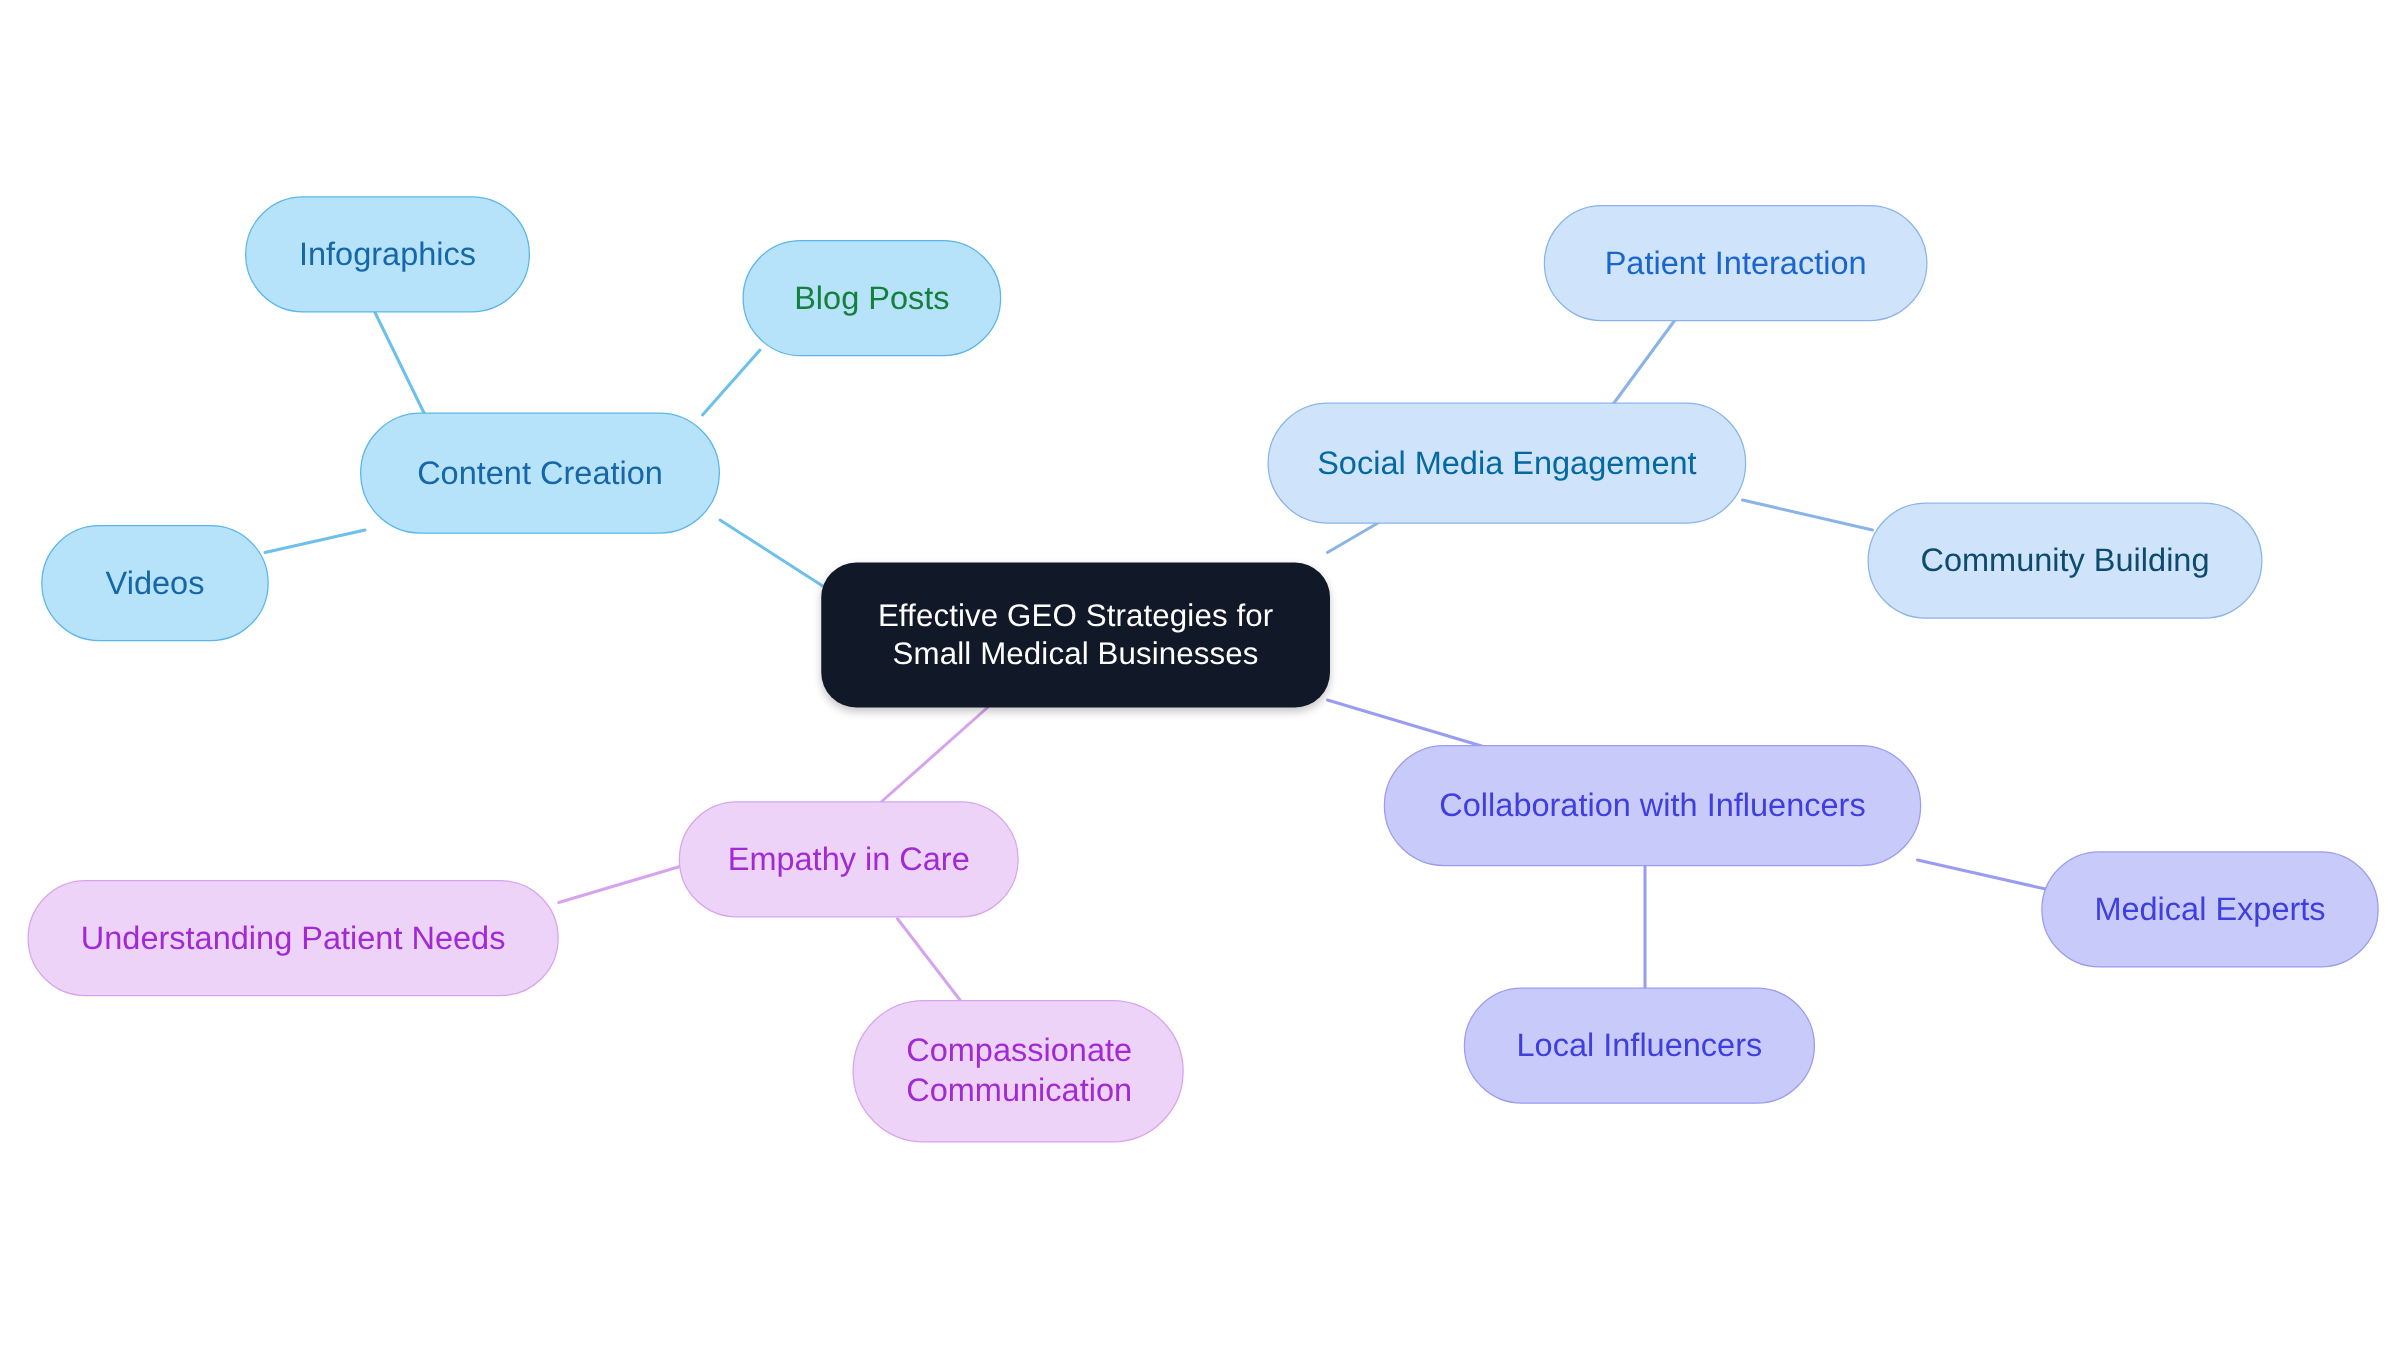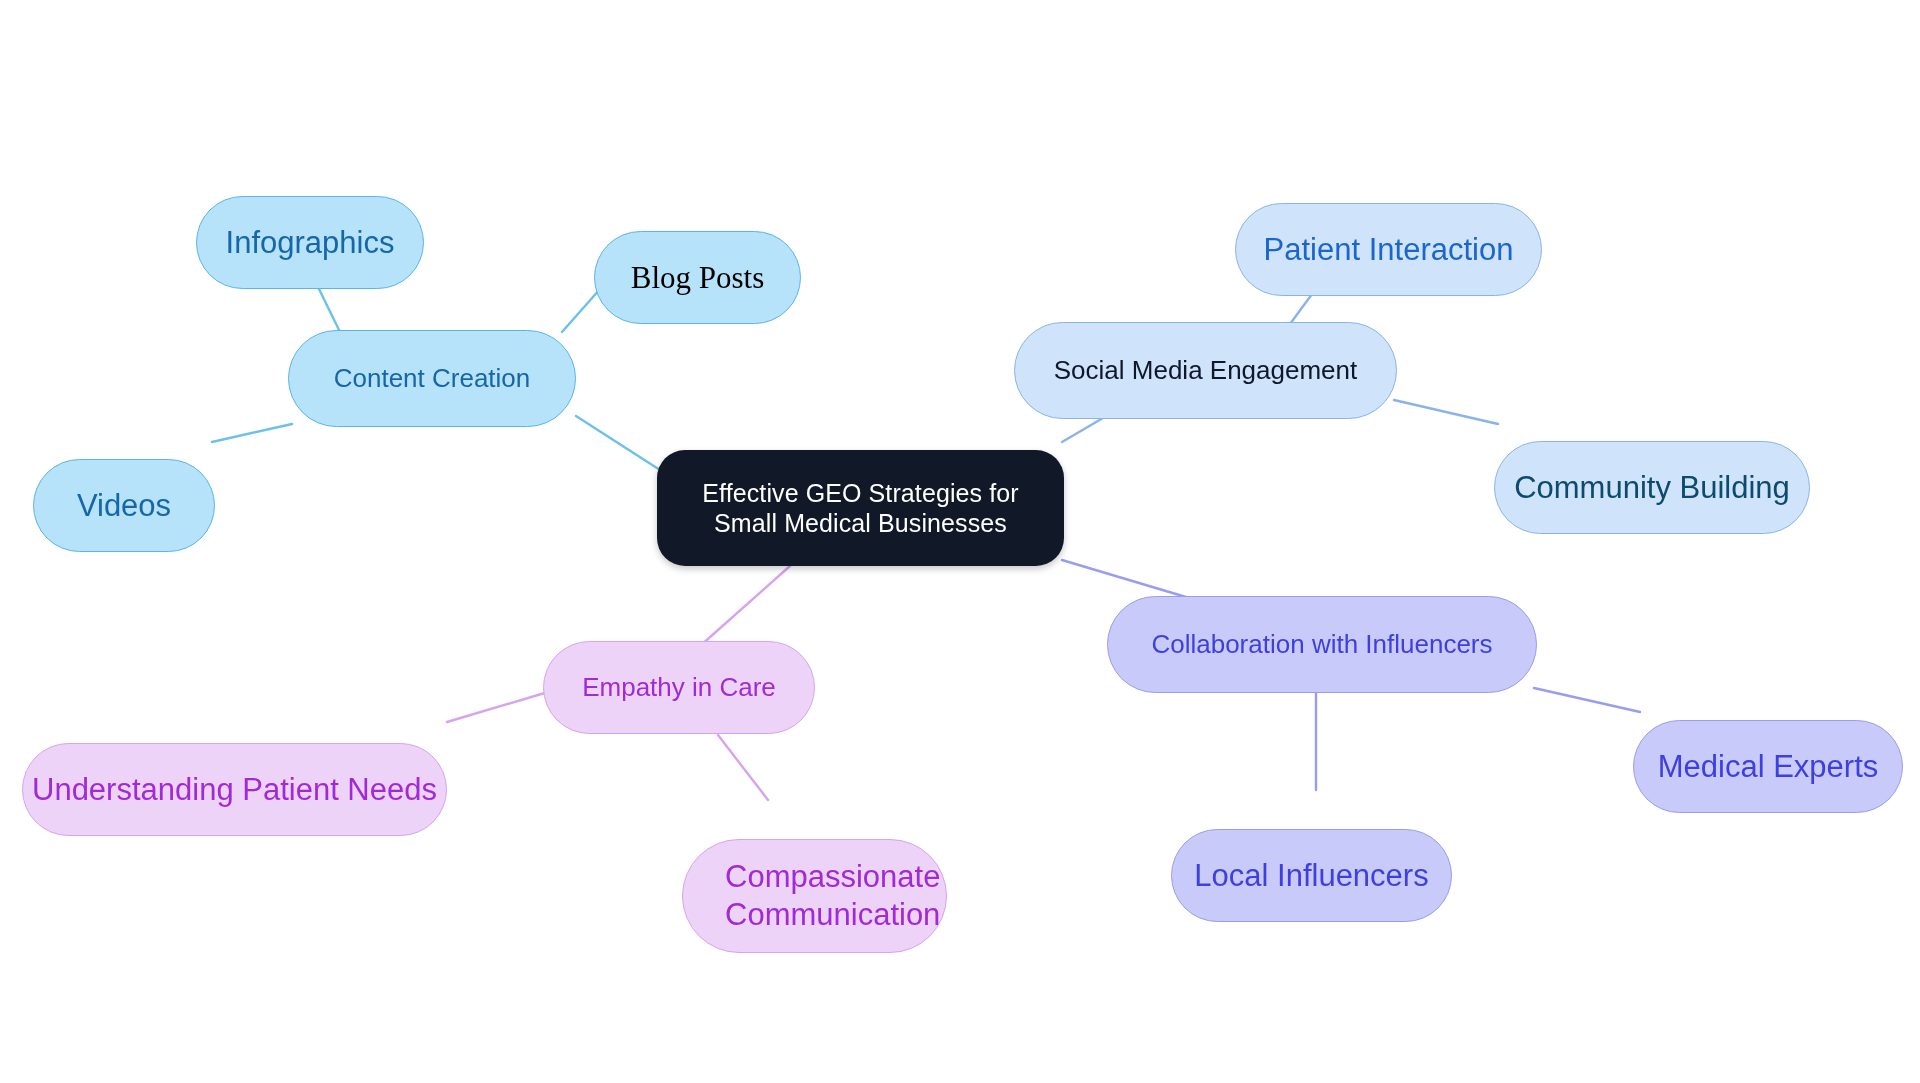--- a/index.html
+++ b/index.html
@@ -5,21 +5,21 @@
   html,body{margin:0;padding:0;background:#ffffff;}
   body{width:1920px;height:1083px;overflow:hidden;font-family:"Liberation Sans","DejaVu Sans",sans-serif;}
   #canvas{position:relative;width:1920px;height:1083px;background:#ffffff;}
   #edges{position:absolute;left:0;top:0;width:1920px;height:1083px;}
   .node{position:absolute;box-sizing:border-box;display:flex;align-items:center;
         justify-content:center;border-radius:999px;border-style:solid;border-width:1.6px;
         text-align:center;line-height:1.22;white-space:pre-line;}
   .node.central{border:none;background:#111827;color:#ffffff;border-radius:28px;
         box-shadow:0 3px 7px rgba(0,0,0,.22);font-size:25px;letter-spacing:.1px;}
   .node.branch{font-size:26px;text-align:center;}
-  .node.leaf{font-size:31px;margin-top:39px;}
+  .node.leaf{font-size:26px;}
   .node.leftalign{justify-content:flex-start;text-align:left;padding-left:42px;}
 </style>
 </head>
 <body>
 
 <div id="canvas">
   <svg id="edges" viewBox="0 0 1920 1083" xmlns="http://www.w3.org/2000/svg">
       <line x1="660" y1="470" x2="576" y2="416" stroke="#6cc0ea" stroke-width="2.4" stroke-linecap="round"></line>
       <line x1="340" y1="332" x2="300" y2="250" stroke="#6cc0ea" stroke-width="2.4" stroke-linecap="round"></line>
       <line x1="562" y1="332" x2="608" y2="280" stroke="#6cc0ea" stroke-width="2.4" stroke-linecap="round"></line>
@@ -32,23 +32,23 @@
       <line x1="1316" y1="692" x2="1316" y2="790" stroke="#9a9cf0" stroke-width="2.4" stroke-linecap="round"></line>
       <line x1="790" y1="566" x2="700" y2="646" stroke="#d6a4ee" stroke-width="2.4" stroke-linecap="round"></line>
       <line x1="548" y1="692" x2="447" y2="722" stroke="#d6a4ee" stroke-width="2.4" stroke-linecap="round"></line>
       <line x1="718" y1="735" x2="768" y2="800" stroke="#d6a4ee" stroke-width="2.4" stroke-linecap="round"></line>
     </svg>
   <div id="nodes">
       <div class="node central" style="background: rgb(17, 24, 39); color: rgb(255, 255, 255); left: 657px; top: 450px; width: 407px; height: 116px;">Effective GEO Strategies for
 Small Medical Businesses</div>
       <div class="node branch" style="background: rgb(182, 226, 250); border-color: rgb(89, 182, 232); color: rgb(22, 103, 168); left: 288px; top: 330px; width: 288px; height: 97px;">Content Creation</div>
       <div class="node leaf" style="background: rgb(182, 226, 250); border-color: rgb(89, 182, 232); color: rgb(22, 103, 168); left: 196px; top: 157px; width: 228px; height: 93px;">Infographics</div>
-      <div class="node leaf" style="background: rgb(182, 226, 250); border-color: rgb(89, 182, 232); color: #000000; left: 594px; top: 192px; width: 207px; height: 93px; font-family: Liberation Serif, serif;">Blog Posts</div>
+      <div class="node leaf" style="background: rgb(182, 226, 250); border-color: rgb(89, 182, 232); color: #15803d; left: 594px; top: 192px; width: 207px; height: 93px;">Blog Posts</div>
       <div class="node leaf" style="background: rgb(182, 226, 250); border-color: rgb(89, 182, 232); color: rgb(22, 103, 168); left: 33px; top: 420px; width: 182px; height: 93px;">Videos</div>
-      <div class="node branch" style="background: rgb(207, 227, 251); border-color: rgb(138, 180, 232); color: #0f172a; left: 1014px; top: 322px; width: 383px; height: 97px;">Social Media Engagement</div>
+      <div class="node branch" style="background: rgb(207, 227, 251); border-color: rgb(138, 180, 232); color: #0369a1; left: 1014px; top: 322px; width: 383px; height: 97px;">Social Media Engagement</div>
       <div class="node leaf" style="background: rgb(207, 227, 251); border-color: rgb(138, 180, 232); color: rgb(26, 102, 204); left: 1235px; top: 164px; width: 307px; height: 93px;">Patient Interaction</div>
       <div class="node leaf" style="background: rgb(207, 227, 251); border-color: rgb(138, 180, 232); color: #0c4a6e; left: 1494px; top: 402px; width: 316px; height: 93px;">Community Building</div>
       <div class="node branch" style="background: rgb(200, 202, 249); border-color: rgb(154, 156, 240); color: rgb(63, 63, 224); left: 1107px; top: 596px; width: 430px; height: 97px;">Collaboration with Influencers</div>
       <div class="node leaf" style="background: rgb(200, 202, 249); border-color: rgb(154, 156, 240); color: rgb(63, 63, 224); left: 1633px; top: 681px; width: 270px; height: 93px;">Medical Experts</div>
       <div class="node leaf" style="background: rgb(200, 202, 249); border-color: rgb(154, 156, 240); color: rgb(63, 63, 224); left: 1171px; top: 790px; width: 281px; height: 93px;">Local Influencers</div>
       <div class="node branch" style="background: rgb(238, 211, 248); border-color: rgb(214, 164, 238); color: rgb(161, 42, 214); left: 543px; top: 641px; width: 272px; height: 93px;">Empathy in Care</div>
       <div class="node leaf" style="background: rgb(238, 211, 248); border-color: rgb(214, 164, 238); color: rgb(161, 42, 214); left: 22px; top: 704px; width: 425px; height: 93px;">Understanding Patient Needs</div>
       <div class="node leaf leftalign" style="background: rgb(238, 211, 248); border-color: rgb(214, 164, 238); color: rgb(161, 42, 214); left: 682px; top: 800px; width: 265px; height: 114px;">Compassionate
 Communication</div>
     </div>

